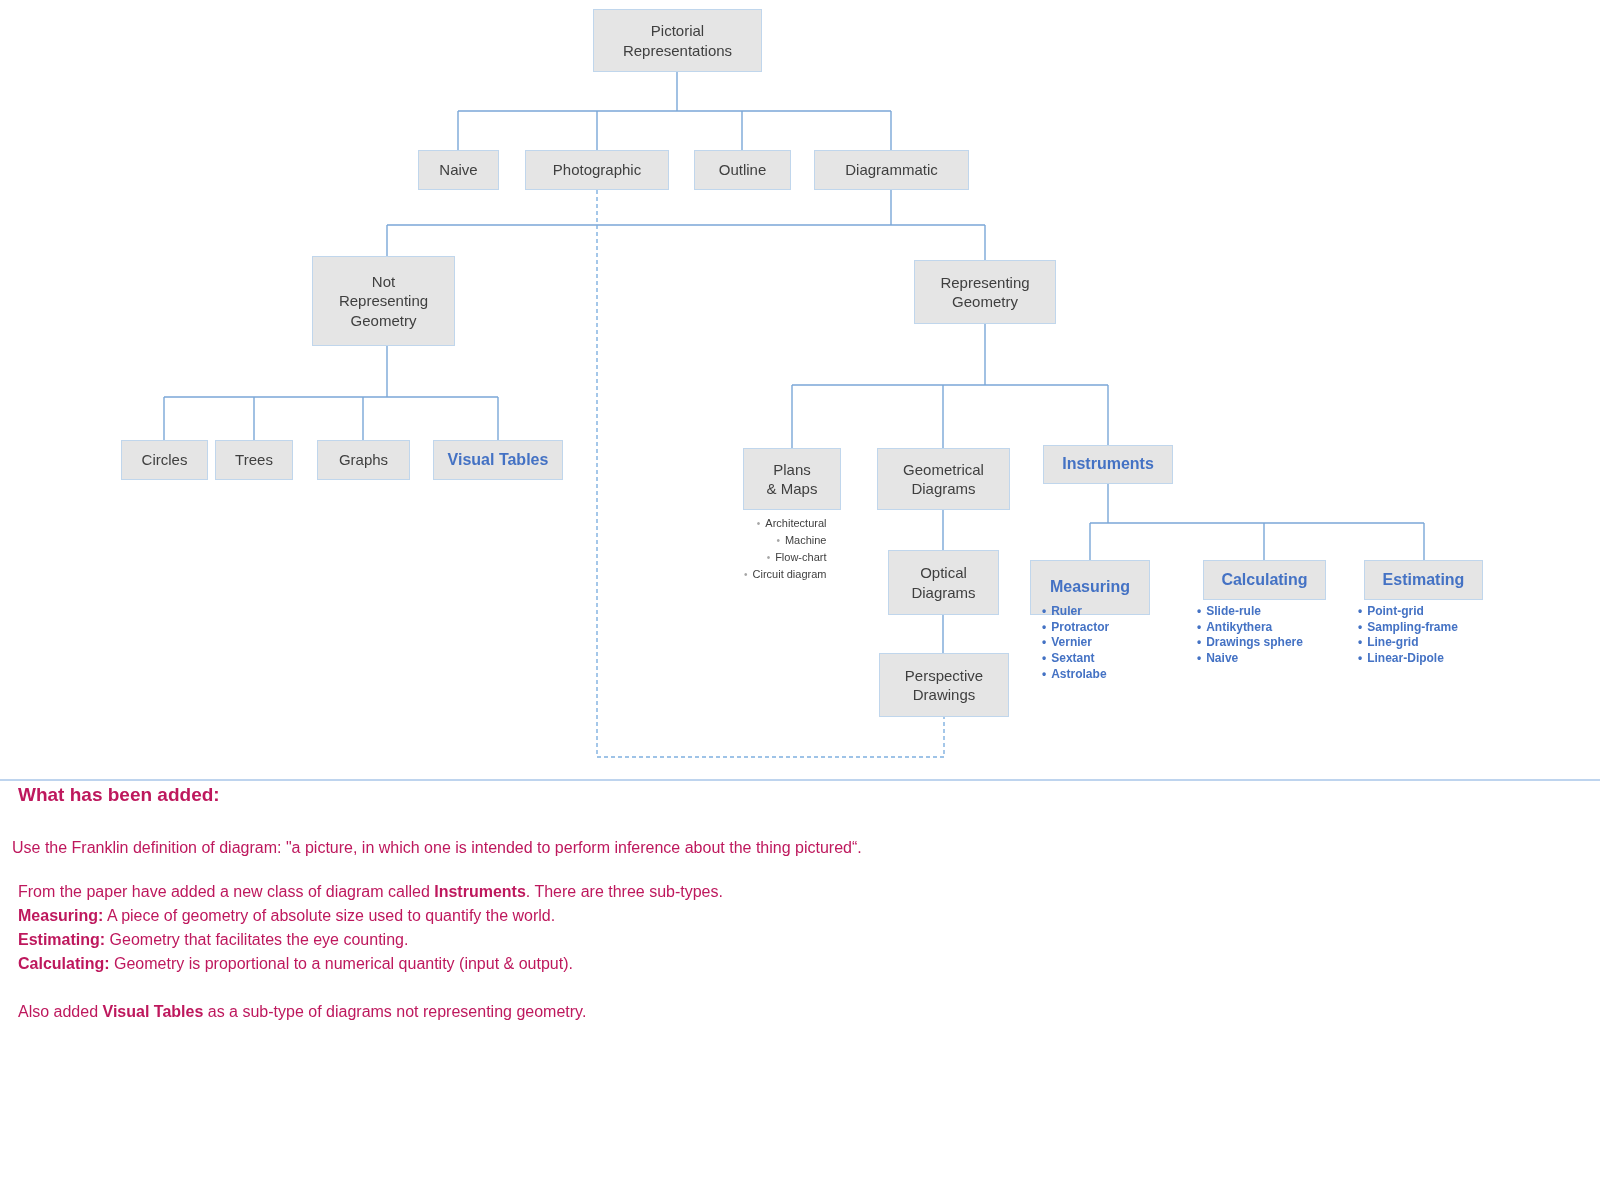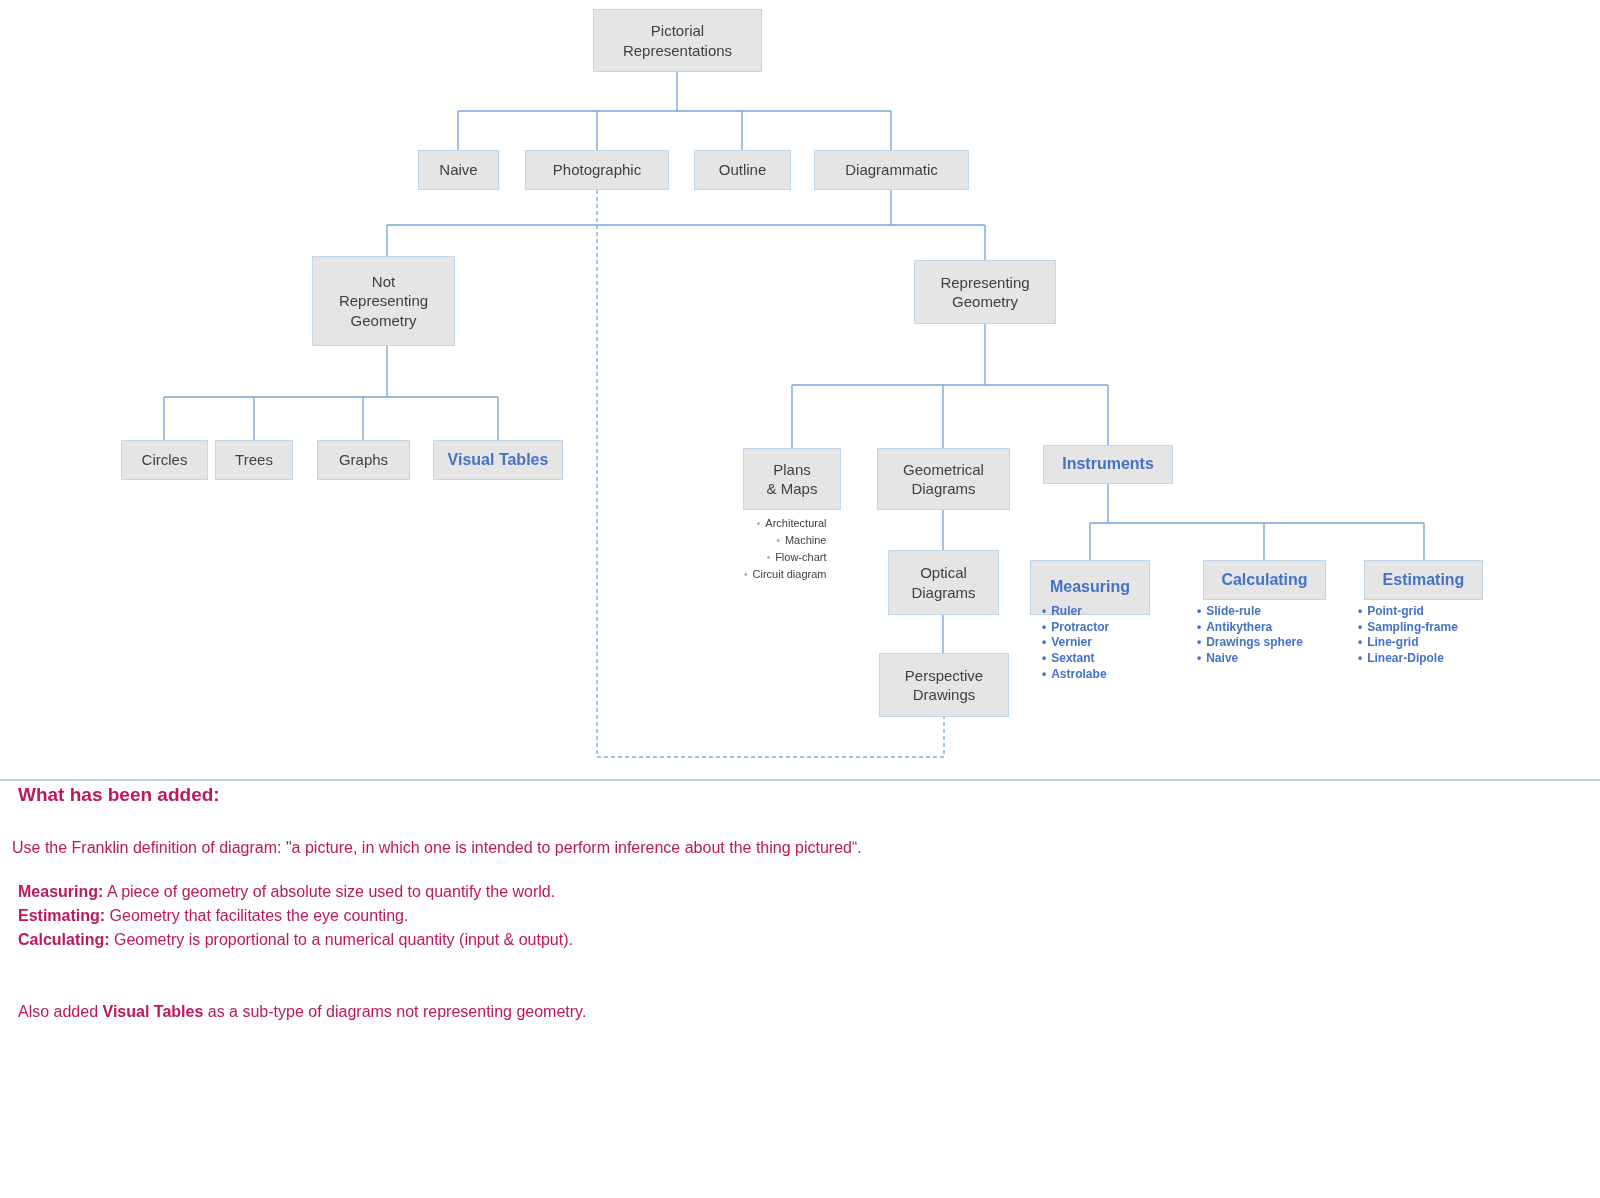--- a/index.html
+++ b/index.html
@@ -107,20 +107,21 @@
     <li>Linear-Dipole</li>
   </ul>
 
   <div class="notes notes-heading" style="left:18px;top:784px;">What has been added:</div>
 
   <div class="notes notes-par" style="left:12px;top:836px;">
     <span>Use the Franklin definition of diagram: "a picture, in which one is intended to perform inference about the thing pictured“.</span>
   </div>
 
   <div class="notes notes-par" style="left:18px;top:880px;">
+    <div><span>From the paper have added a new class of diagram called </span><b>Instruments</b><span>. There are three sub-types.</span></div>
     <div><b>Measuring:</b><span> A piece of geometry of absolute size used to quantify the world.</span></div>
     <div><b>Estimating:</b><span> Geometry that facilitates the eye counting.</span></div>
     <div><b>Calculating:</b><span> Geometry is proportional to a numerical quantity (input &amp; output).</span></div>
   </div>
 
   <div class="notes notes-par" style="left:18px;top:1000px;">
     <span>Also added </span><b>Visual Tables</b><span> as a sub-type of diagrams not representing geometry.</span>
   </div>
 
 </div>

